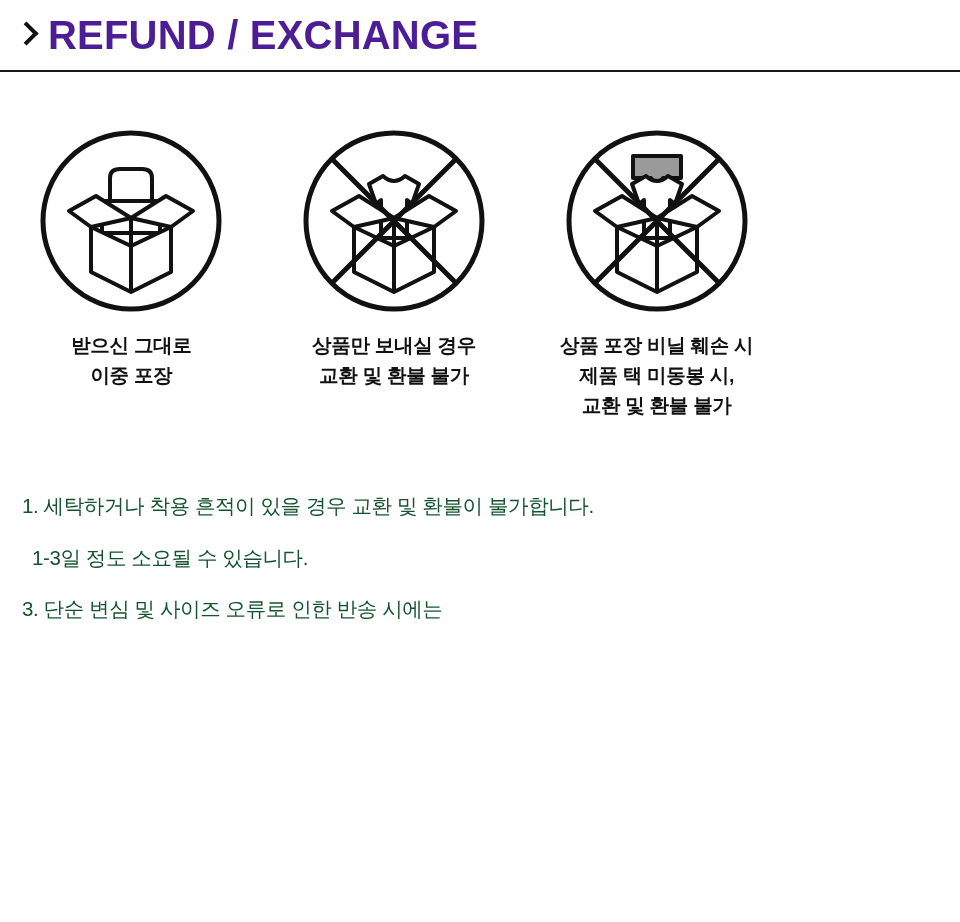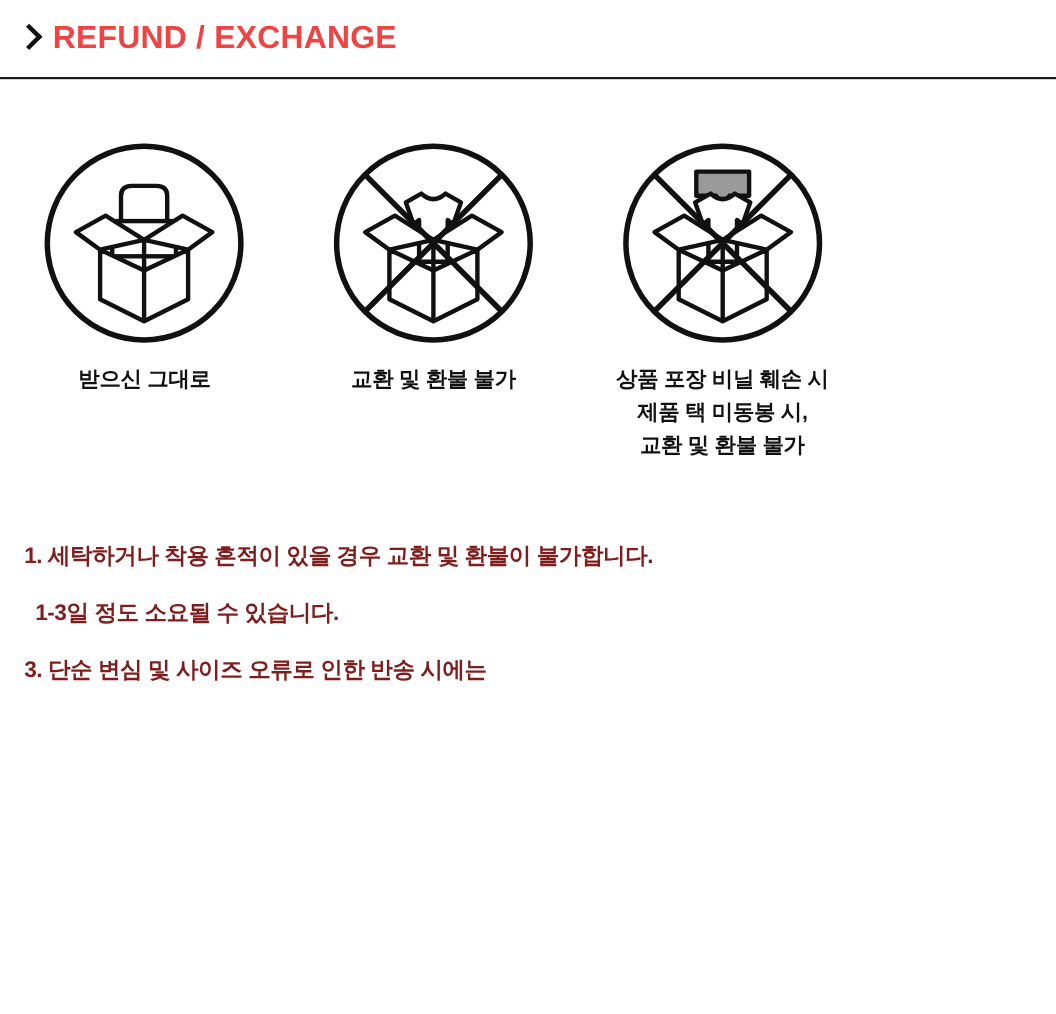--- a/index.html
+++ b/index.html
@@ -47,24 +47,24 @@
     position: absolute;
     left: 4px;
     top: 7px;
     width: 13px;
     height: 13px;
     border-right: 4px solid #111111;
     border-top: 4px solid #111111;
     transform: rotate(45deg);
   }
   .header-title {
-    font-size: 29px;
+    font-size: 40px;
     font-weight: bold;
     letter-spacing: 0.2px;
-    color: #ef4444;
+    color: #4c1d95;
     line-height: 1;
     white-space: nowrap;
   }
 
   
   .icons-row {
     position: absolute;
     top: 126px;
     left: 0;
     width: 788px;
@@ -96,26 +96,25 @@
   .notes {
     position: absolute;
     top: 492px;
     left: 0;
     width: 960px;
     padding: 0 22px;
     box-sizing: border-box;
   }
   .note-line {
     font-size: 20.5px;
-    color: #7f1d1d;
+    color: #14532d;
     line-height: 1.35;
     margin-bottom: 24px;
     letter-spacing: -0.4px;
     white-space: pre;
-    font-weight: bold;
   }
   .note-line.cont {
     margin-left: 10px;
   }
 </style>
 </head>
 <body>
 
 <div class="page">
 
@@ -135,38 +134,40 @@
 
         <path d="M55 101 L95 120 L135 101 L135 146 L95 166 L55 146 Z" fill="#ffffff" stroke="#111" stroke-width="4" stroke-linejoin="round"></path>
         <path d="M95 120 L95 166" fill="none" stroke="#111" stroke-width="4"></path>
 
         <path d="M55 101 L33 85 L60 70 L95 92 Z" fill="#ffffff" stroke="#111" stroke-width="4" stroke-linejoin="round"></path>
         <path d="M135 101 L157 85 L130 70 L95 92 Z" fill="#ffffff" stroke="#111" stroke-width="4" stroke-linejoin="round"></path>
         <path d="M95 92 L95 120" fill="none" stroke="#111" stroke-width="4"></path>
       </svg>
       <div class="icon-caption">
         <div>받으신 그대로</div>
+        <div>이중 포장</div>
       </div>
     </div>
 
     <div class="icon-block">
       <svg class="icon-art" viewBox="0 0 190 190">
         <circle cx="95" cy="95" r="88" fill="none" stroke="#111" stroke-width="5"></circle>
 
         <path d="M70 58 L84 50 Q95 60 106 50 L120 58 L113 78 L108 74 L108 112 L82 112 L82 74 L77 78 Z" fill="#ffffff" stroke="#111" stroke-width="4" stroke-linejoin="round"></path>
 
         <path d="M55 101 L95 120 L135 101 L135 146 L95 166 L55 146 Z" fill="#ffffff" stroke="#111" stroke-width="4" stroke-linejoin="round"></path>
         <path d="M95 120 L95 166" fill="none" stroke="#111" stroke-width="4"></path>
         <path d="M55 101 L33 85 L60 70 L95 92 Z" fill="#ffffff" stroke="#111" stroke-width="4" stroke-linejoin="round"></path>
         <path d="M135 101 L157 85 L130 70 L95 92 Z" fill="#ffffff" stroke="#111" stroke-width="4" stroke-linejoin="round"></path>
         <path d="M95 92 L95 120" fill="none" stroke="#111" stroke-width="4"></path>
 
         <path d="M33 33 L157 157 M157 33 L33 157" fill="none" stroke="#111" stroke-width="5"></path>
       </svg>
       <div class="icon-caption">
+        <div>상품만 보내실 경우</div>
         <div>교환 및 환불 불가</div>
       </div>
     </div>
 
     <div class="icon-block">
       <svg class="icon-art" viewBox="0 0 190 190">
         <circle cx="95" cy="95" r="88" fill="none" stroke="#111" stroke-width="5"></circle>
 
         <path d="M71 30 L119 30 L119 52 L101 52 L95 62 L89 52 L71 52 Z" fill="#9a9a9a" stroke="#111" stroke-width="4" stroke-linejoin="round"></path>
 

